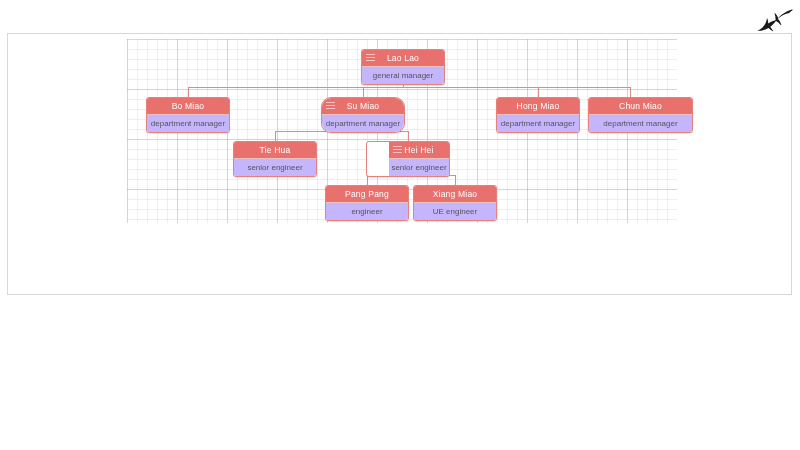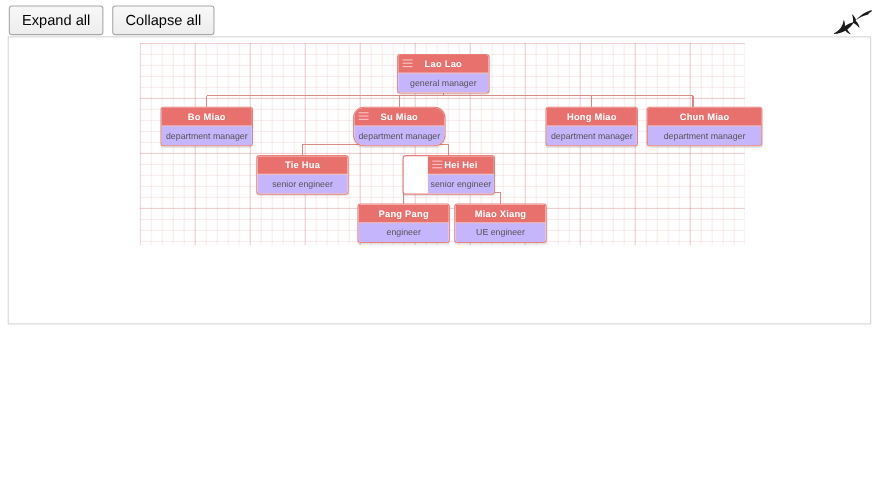--- a/index.html
+++ b/index.html
@@ -98,21 +98,21 @@
     overflow: hidden;
     box-shadow: 0 1px 1px rgba(0,0,0,0.10);
     cursor: pointer;
   }
   .node-head {
     position: relative;
     height: 16px;
     background: #e8716d;
     color: #ffffff;
     font-size: 8.5px;
-    font-weight: bold;
+    font-weight: normal;
     line-height: 16px;
     text-align: center;
     letter-spacing: 0.2px;
     white-space: nowrap;
   }
   .node-body {
     height: 17px;
     background: #c4b5fd;
     color: #555555;
     font-size: 8px;
@@ -134,24 +134,20 @@
     height: 1px;
     background: #f7c4c2;
     margin-bottom: 2px;
   }
 </style>
 </head>
 <body>
 
 <div id="root-page">
 
-  <div class="toolbar">
-    <button class="btn">Expand all</button>
-    <button class="btn">Collapse all</button>
-  </div>
 
   <svg class="logo" viewBox="0 0 42 28" aria-hidden="true">
     <path d="M40.5 3.2c-3.6 1.1-7.1 2.8-10.2 5.1-1.5 1.1-2.9 2.4-4.1 3.8-0.6-1.9-1.7-3.6-3.2-4.9-0.2-0.2-0.5 0-0.4 0.3 0.8 2.2 1.1 4.5 0.9 6.8-2.6 0.7-5.1 1.8-7.4 3.3 0.2-1.7-0.1-3.4-0.8-5-0.1-0.3-0.5-0.2-0.5 0.1-0.2 2.3-1 4.4-2.3 6.3-1.6 2.3-3.8 4.1-6.3 5.2-0.3 0.1-0.2 0.6 0.1 0.6 3.6 0 7.1-1 10.2-2.8 1.2 1.4 2.7 2.5 4.4 3.2 0.3 0.1 0.5-0.3 0.3-0.5-1.2-1.1-2.2-2.4-2.9-3.9 2.2-1.6 4.1-3.6 5.6-5.8 1.9 1 3.6 2.4 4.9 4.1 0.2 0.2 0.6 0 0.5-0.3-0.6-2.3-1.8-4.4-3.5-6.1 3.3-2.8 7.3-4.7 11.6-5.6 0.1-0.1 0.1-0.3-0.1-0.3 1-1 2-1.9 3.2-2.6 0.3-0.2 0.1-0.6-0.2-0.5z" fill="#1a1a1a"></path>
   </svg>
 
   <div class="panel">
     <div class="canvas" id="canvas">
       <svg class="links" id="links" viewBox="0 0 550 184" preserveAspectRatio="none">
           <line x1="276" y1="45" x2="276" y2="48" stroke="#d98b88" stroke-width="1" shape-rendering="crispEdges"></line>
           <line x1="61" y1="48" x2="503" y2="48" stroke="#d98b88" stroke-width="1" shape-rendering="crispEdges"></line>
@@ -207,20 +203,20 @@
                 <i></i>
                 <i></i>
               </span><span>Hei Hei</span></div>
             <div class="node-body">senior engineer</div>
           </div>
           <div class="node" style="left: 198px; top: 146px; width: 84px;">
             <div class="node-head"><span>Pang Pang</span></div>
             <div class="node-body">engineer</div>
           </div>
           <div class="node" style="left: 286px; top: 146px; width: 84px;">
-            <div class="node-head"><span>Miao Xiang</span></div>
+            <div class="node-head"><span>Xiang Miao</span></div>
             <div class="node-body">UE engineer</div>
           </div>
         </div>
     </div>
   </div>
 
 </div>
 
 </body></html>

